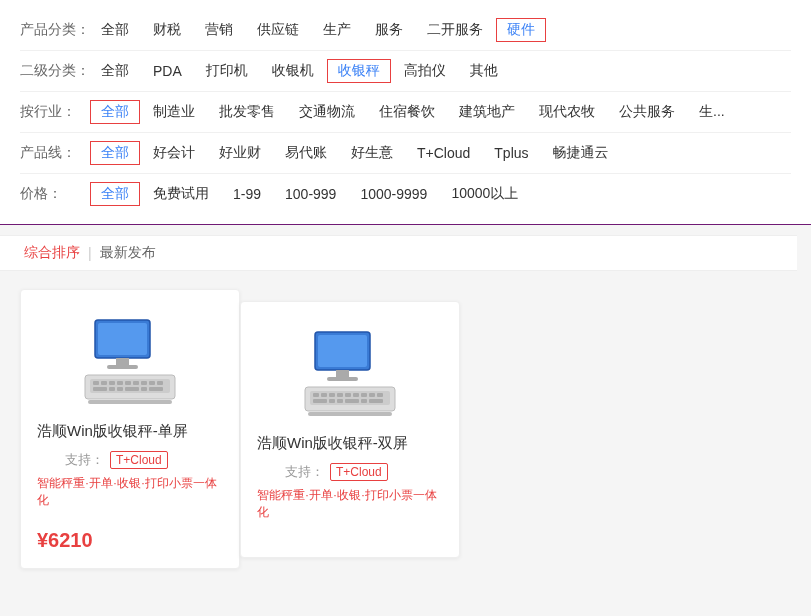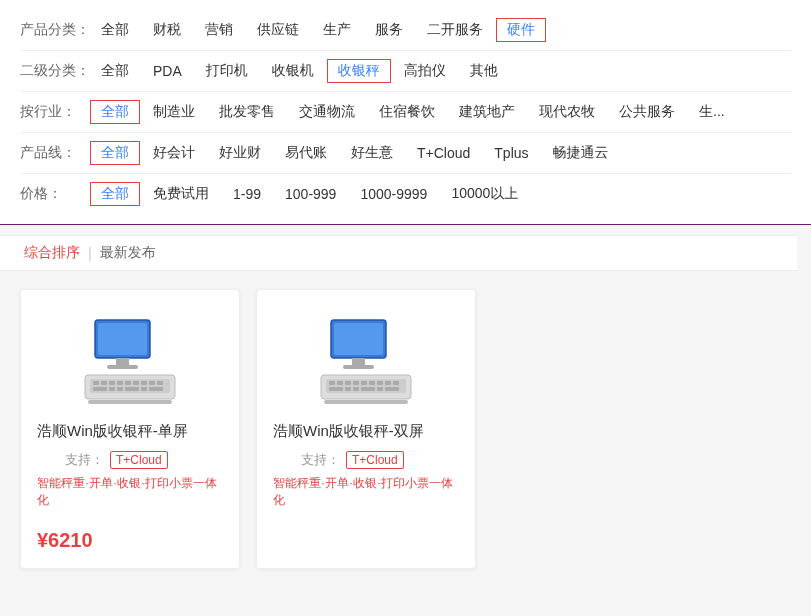--- a/index.html
+++ b/index.html
@@ -67,22 +67,22 @@
     .sort-divider {
       color: #ccc;
       margin: 0 4px;
     }
     .sort-item.inactive {
       color: #666;
     }
     .products-grid {
       display: flex;
       flex-wrap: wrap;
-      gap: 16px;
       padding: 10px 20px 20px 20px;
+      align-items: center;
     }
     .product-card {
       background: #fff;
       border-radius: 4px;
       width: 220px;
       padding: 20px 16px 16px 16px;
       cursor: pointer;
       box-shadow: 0 1px 4px rgba(0,0,0,0.06);
       border: 1px solid #eee;
     }

